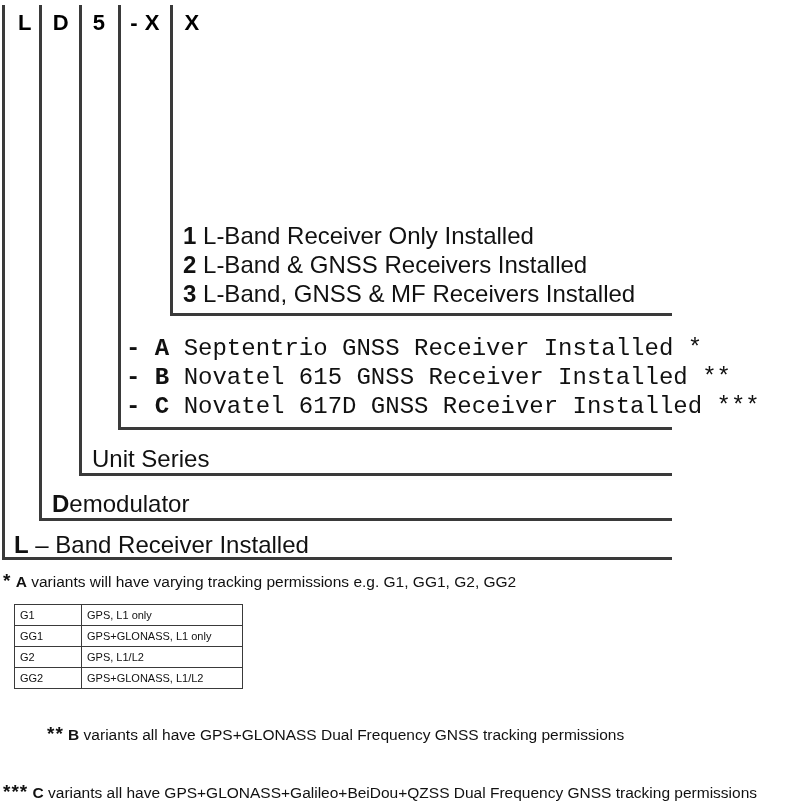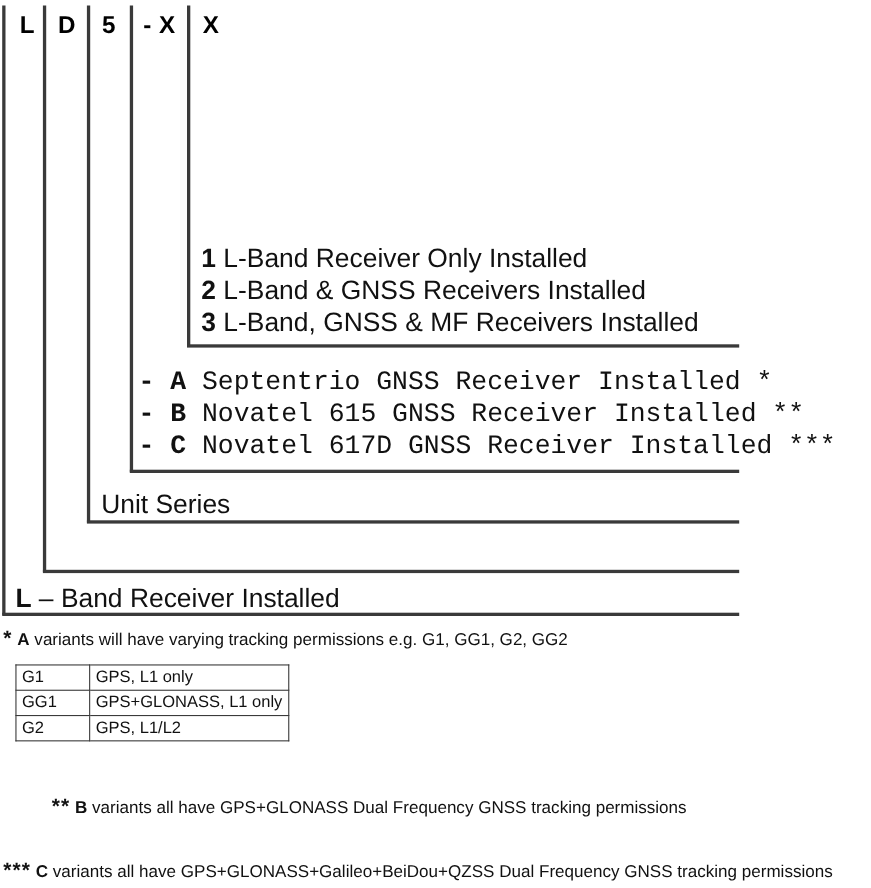--- a/index.html
+++ b/index.html
@@ -67,21 +67,21 @@
     letter-spacing: 1px;
   }
   .footnote b {
     font-weight: bold;
   }
 
   
   .vtable {
     position: absolute;
     border-collapse: collapse;
-    font-size: 15px;
+    font-size: 11px;
     color: #111;
   }
   .vtable td {
     border: 1.5px solid #3a3a3a;
     padding: 2px 5px 3px 5px;
     height: 15px;
     vertical-align: middle;
     white-space: nowrap;
   }
   .vtable td.c1 { width: 56px; }
@@ -143,20 +143,23 @@
     </div>
     <div>
       <b>- C</b>
       <span>Novatel 617D GNSS Receiver Installed</span>
       <span>***</span>
     </div>
   </div>
 
   <div class="desc" style="left:92px; top:444px;">Unit Series</div>
 
+  <div class="desc" style="left:52px; top:489px;">
+    <b>D</b><span>emodulator</span>
+  </div>
 
   <div class="desc" style="left:14px; top:530px;">
     <b>L</b><span> – Band Receiver Installed</span>
   </div>
 
   <div class="footnote" style="left:3px; top:570px;">
     <span class="star">*</span>
     <b>A</b><span> variants will have varying tracking permissions e.g. G1, GG1, G2, GG2</span>
   </div>
 
@@ -167,20 +170,24 @@
         <td class="c2">GPS, L1 only</td>
       </tr>
       <tr>
         <td class="c1">GG1</td>
         <td class="c2">GPS+GLONASS, L1 only</td>
       </tr>
       <tr>
         <td class="c1">G2</td>
         <td class="c2">GPS, L1/L2</td>
       </tr>
+      <tr>
+        <td class="c1">GG2</td>
+        <td class="c2">GPS+GLONASS, L1/L2</td>
+      </tr>
     </tbody>
   </table>
 
   <div class="footnote" style="left:7px; top:723px;margin-left:40px;">
     <span class="star">**</span>
     <b>B</b><span> variants all have GPS+GLONASS Dual Frequency GNSS tracking permissions</span>
   </div>
 
   <div class="footnote" style="left:3px; top:781px;">
     <span class="star">***</span>

